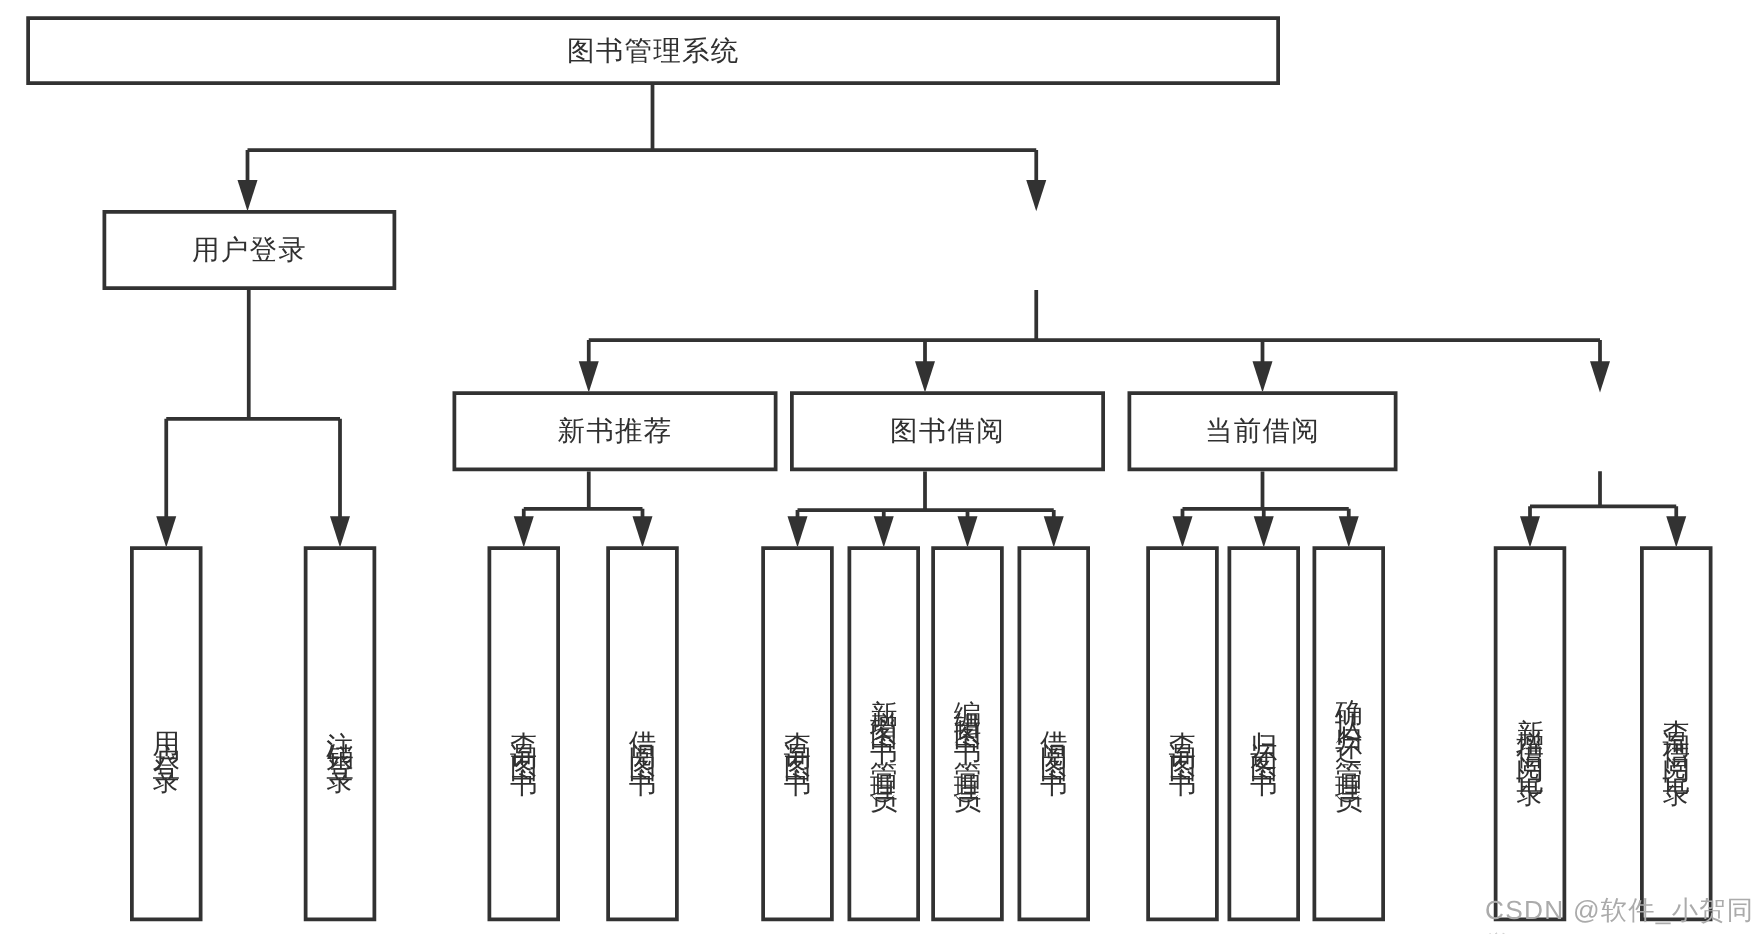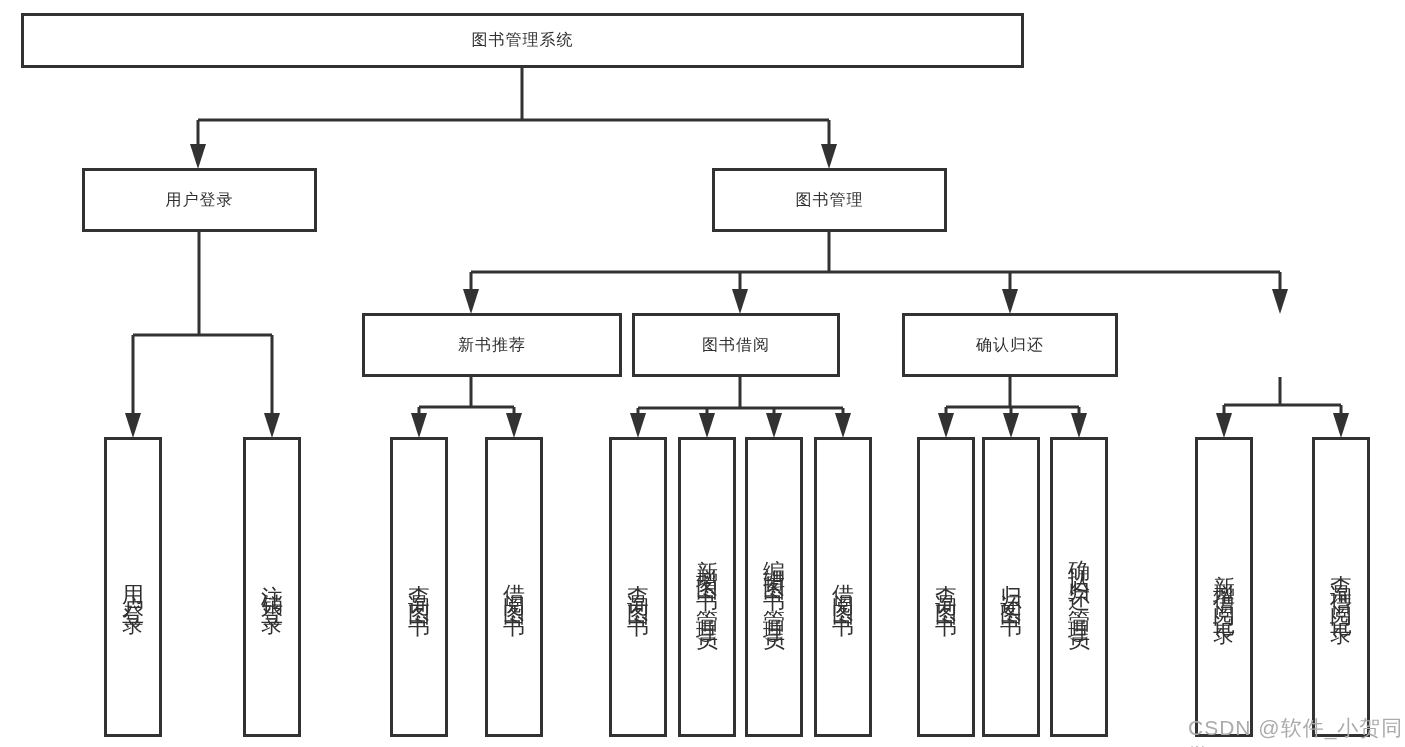--- a/index.html
+++ b/index.html
@@ -18,21 +18,21 @@
   }
   .box {
     position: absolute;
     background: #ffffff;
     border: 3px solid #323232;
     box-sizing: border-box;
     display: flex;
     align-items: center;
     justify-content: center;
     color: #303030;
-    font-size: 16px;
+    font-size: 22px;
     letter-spacing: 1px;
     white-space: nowrap;
     z-index: 2;
   }
   .vbox {
     writing-mode: vertical-rl;
     text-orientation: mixed;
     font-size: 22px;
     letter-spacing: 10px;
     white-space: normal;
@@ -79,25 +79,24 @@
       <polygon points="1003,413 1019,413 1011,438"></polygon>
       <polygon points="1071,413 1087,413 1079,438"></polygon>
       <polygon points="1216,413 1232,413 1224,438"></polygon>
       <polygon points="1333,413 1349,413 1341,438"></polygon>
     </g>
   </svg>
 
   <div class="box" style="left:21px; top:13px; width:1003px; height:55px;">图书管理系统</div>
 
   <div class="box" style="left:82px; top:168px; width:235px; height:64px;">用户登录</div>
-  <div class="box" style="left:712px; top:168px; width:235px; height:64px;">图书管理</div>
 
   <div class="box" style="left:362px; top:313px; width:260px; height:64px;">新书推荐</div>
-  <div class="box" style="left:632px; top:313px; width:208px; height:64px;">图书借阅</div>
-  <div class="box" style="left:902px; top:313px; width:216px; height:64px;">确认归还</div>
+  <div class="box" style="left:632px; top:313px; width:252px; height:64px;">图书借阅</div>
+  <div class="box" style="left:902px; top:313px; width:216px; height:64px;">当前借阅</div>
 
   <div class="box vbox" style="left:104px; top:437px; width:58px; height:300px;">用户登录</div>
   <div class="box vbox" style="left:243px; top:437px; width:58px; height:300px;">注销登录</div>
 
   <div class="box vbox" style="left:390px; top:437px; width:58px; height:300px;">查询图书</div>
   <div class="box vbox" style="left:485px; top:437px; width:58px; height:300px;">借阅图书</div>
 
   <div class="box vbox" style="left:609px; top:437px; width:58px; height:300px;">查询图书</div>
   <div class="box vbox" style="left:678px; top:437px; width:58px; height:300px;">新增图书（管理员）</div>
   <div class="box vbox" style="left:745px; top:437px; width:58px; height:300px;">编辑图书（管理员）</div>

